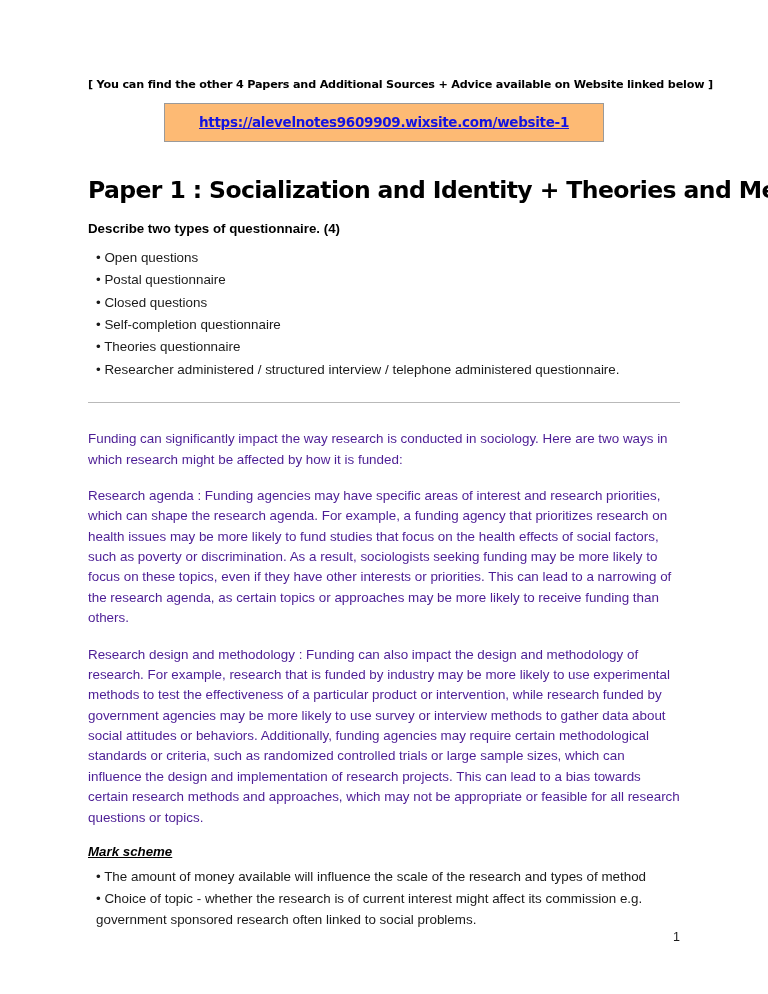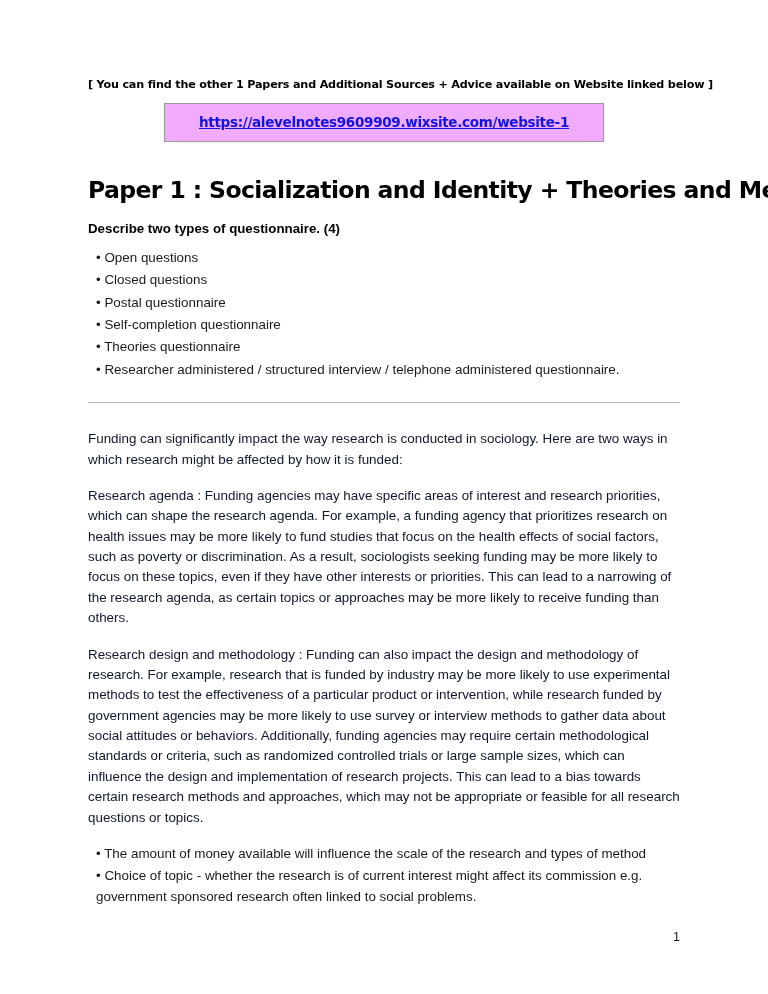--- a/index.html
+++ b/index.html
@@ -31,21 +31,21 @@
     margin: 0 0 12px 0;
     white-space: nowrap;
   }
   .link-box {
     border: 1px solid #9a9a9a;
     box-sizing: border-box;
     width: 440px;
     margin: 0 auto;
     padding: 9px 0 10px 0;
     text-align: center;
-    background: #f0abfc;
+    background: #fdba74;
   }
   .link-box a {
     color: #1414e0;
     text-decoration: underline;
     font-size: 13.5px;
     font-family: "DejaVu Sans", sans-serif;
     font-weight: bold;
     letter-spacing: -0.3px;
   }
   h1.doc-title {
@@ -81,21 +81,21 @@
     margin: 22px 0 0 0;
     width: 100%;
   }
   .section {
     margin-top: 26px;
   }
   p.body-text {
     font-size: 13.4px;
     line-height: 1.52;
     margin: 0 0 16px 0;
-    color: #0f172a;
+    color: #4c1d95;
     text-align: left;
   }
   p.body-text:last-child {
     margin-bottom: 0;
   }
   .mark-scheme-title {
     font-size: 13.3px;
     font-weight: bold;
     font-style: italic;
     text-decoration: underline;
@@ -107,46 +107,47 @@
     bottom: 50px;
     font-size: 12.5px;
     color: #1a1a1a;
   }
 </style>
 </head>
 <body>
 
 <div class="page">
 
-  <div class="top-note">[ You can find the other 1 Papers and Additional Sources + Advice available on Website linked below ]</div>
+  <div class="top-note">[ You can find the other 4 Papers and Additional Sources + Advice available on Website linked below ]</div>
 
   <div class="link-box">
     <a href="#">https://alevelnotes9609909.wixsite.com/website-1</a>
   </div>
 
   <h1 class="doc-title">Paper 1 : Socialization and Identity + Theories and Methods</h1>
 
   <div class="q-heading">Describe two types of questionnaire. (4)</div>
 
   <ul class="bullet-list">
     <li>• Open questions</li>
+    <li>• Postal questionnaire</li>
     <li>• Closed questions</li>
-    <li>• Postal questionnaire</li>
     <li>• Self-completion questionnaire</li>
     <li>• Theories questionnaire</li>
     <li>• Researcher administered / structured interview / telephone administered questionnaire.</li>
   </ul>
 
   <hr class="divider">
 
   <div class="section">
     <p class="body-text">Funding can significantly impact the way research is conducted in sociology. Here are two ways in which research might be affected by how it is funded:</p>
     <p class="body-text">Research agenda : Funding agencies may have specific areas of interest and research priorities, which can shape the research agenda. For example, a funding agency that prioritizes research on health issues may be more likely to fund studies that focus on the health effects of social factors, such as poverty or discrimination. As a result, sociologists seeking funding may be more likely to focus on these topics, even if they have other interests or priorities. This can lead to a narrowing of the research agenda, as certain topics or approaches may be more likely to receive funding than others.</p>
     <p class="body-text">Research design and methodology : Funding can also impact the design and methodology of research. For example, research that is funded by industry may be more likely to use experimental methods to test the effectiveness of a particular product or intervention, while research funded by government agencies may be more likely to use survey or interview methods to gather data about social attitudes or behaviors. Additionally, funding agencies may require certain methodological standards or criteria, such as randomized controlled trials or large sample sizes, which can influence the design and implementation of research projects. This can lead to a bias towards certain research methods and approaches, which may not be appropriate or feasible for all research questions or topics.</p>
 
+    <div class="mark-scheme-title">Mark scheme</div>
     <ul class="bullet-list">
       <li>• The amount of money available will influence the scale of the research and types of method</li>
       <li>• Choice of topic - whether the research is of current interest might affect its commission e.g. government sponsored research often linked to social problems.</li>
     </ul>
   </div>
 
   <div class="page-number">1</div>
 
 </div>
 

